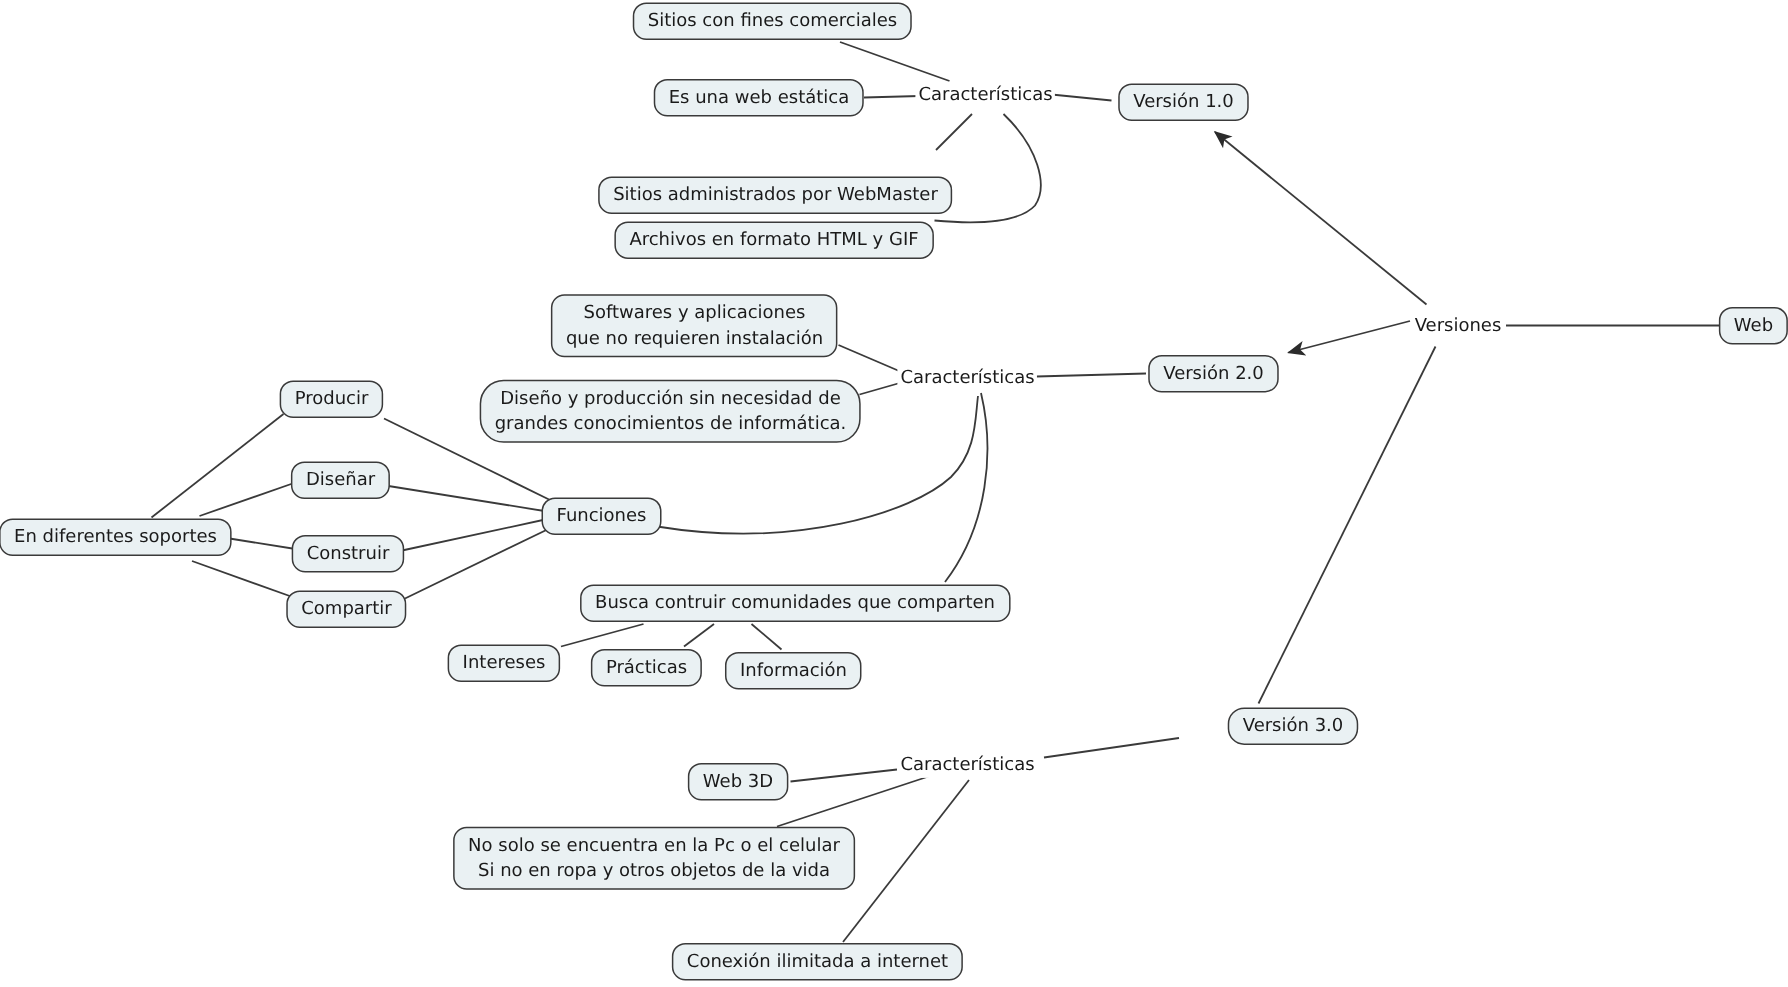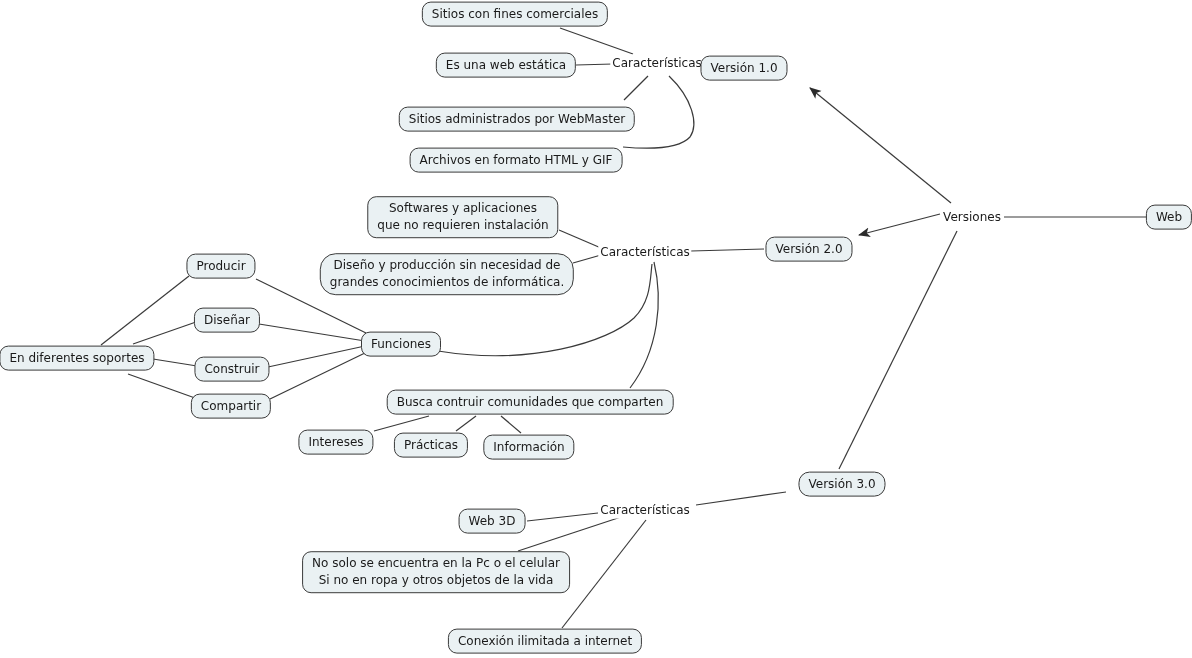--- a/index.html
+++ b/index.html
@@ -69,41 +69,41 @@
         <path d="M 786 492 L 696 505" class="edge"></path>
         <path d="M 527 521 L 598 513" class="edge"></path>
         <path d="M 518 551 L 621 517" class="edge"></path>
         <path d="M 646 520 L 562 628" class="edge"></path>
       </g>
   </svg>
   <div id="node-layer">
       <div class="node node-box" style="left: 515px; top: 14px;">Sitios con fines comerciales</div>
       <div class="node node-box" style="left: 506px; top: 65px;">Es una web estática</div>
       <div class="node node-text" style="left: 657px; top: 63px;">Características</div>
-      <div class="node node-box" style="left: 744px; top: 68px; text-align: center;">Versión 1.0</div>
-      <div class="node node-box" style="left: 517px; top: 119px;">Sitios administrados por WebMaster</div>
+      <div class="node node-box" style="left: 789px; top: 68px; text-align: center;">Versión 1.0</div>
+      <div class="node node-box" style="left: 517px; top: 130px;">Sitios administrados por WebMaster</div>
       <div class="node node-box" style="left: 516px; top: 160px;">Archivos en formato HTML y GIF</div>
       <div class="node node-box" style="left: 463px; top: 217px;">Softwares y aplicaciones
 que no requieren instalación</div>
       <div class="node node-box" style="left: 447px; top: 274px; border-radius: 16px;">Diseño y producción sin necesidad de
 grandes conocimientos de informática.</div>
       <div class="node node-text" style="left: 645px; top: 252px;">Características</div>
       <div class="node node-box" style="left: 809px; top: 249px;">Versión 2.0</div>
       <div class="node node-text" style="left: 972px; top: 217px;">Versiones</div>
       <div class="node node-box" style="left: 1169px; top: 217px;">Web</div>
       <div class="node node-box" style="left: 221px; top: 266px;">Producir</div>
       <div class="node node-box" style="left: 227px; top: 320px;">Diseñar</div>
       <div class="node node-box" style="left: 77px; top: 358px;">En diferentes soportes</div>
       <div class="node node-box" style="left: 232px; top: 369px;">Construir</div>
       <div class="node node-box" style="left: 231px; top: 406px;">Compartir</div>
       <div class="node node-box" style="left: 401px; top: 344px;">Funciones</div>
       <div class="node node-box" style="left: 530px; top: 402px;">Busca contruir comunidades que comparten</div>
       <div class="node node-box" style="left: 336px; top: 442px;">Intereses</div>
       <div class="node node-box" style="left: 431px; top: 445px;">Prácticas</div>
       <div class="node node-box" style="left: 529px; top: 447px;">Información</div>
-      <div class="node node-box" style="left: 842px; top: 484px; border-radius: 11px;">Versión 3.0</div>
+      <div class="node node-box" style="left: 862px; top: 484px; border-radius: 11px;">Versión 3.0</div>
       <div class="node node-text" style="left: 645px; top: 510px;">Características</div>
       <div class="node node-box" style="left: 492px; top: 521px;">Web 3D</div>
       <div class="node node-box" style="left: 436px; top: 572px;">No solo se encuentra en la Pc o el celular
 Si no en ropa y otros objetos de la vida</div>
       <div class="node node-box" style="left: 545px; top: 641px;">Conexión ilimitada a internet</div>
     </div>
 </div>
 
 </body></html>

